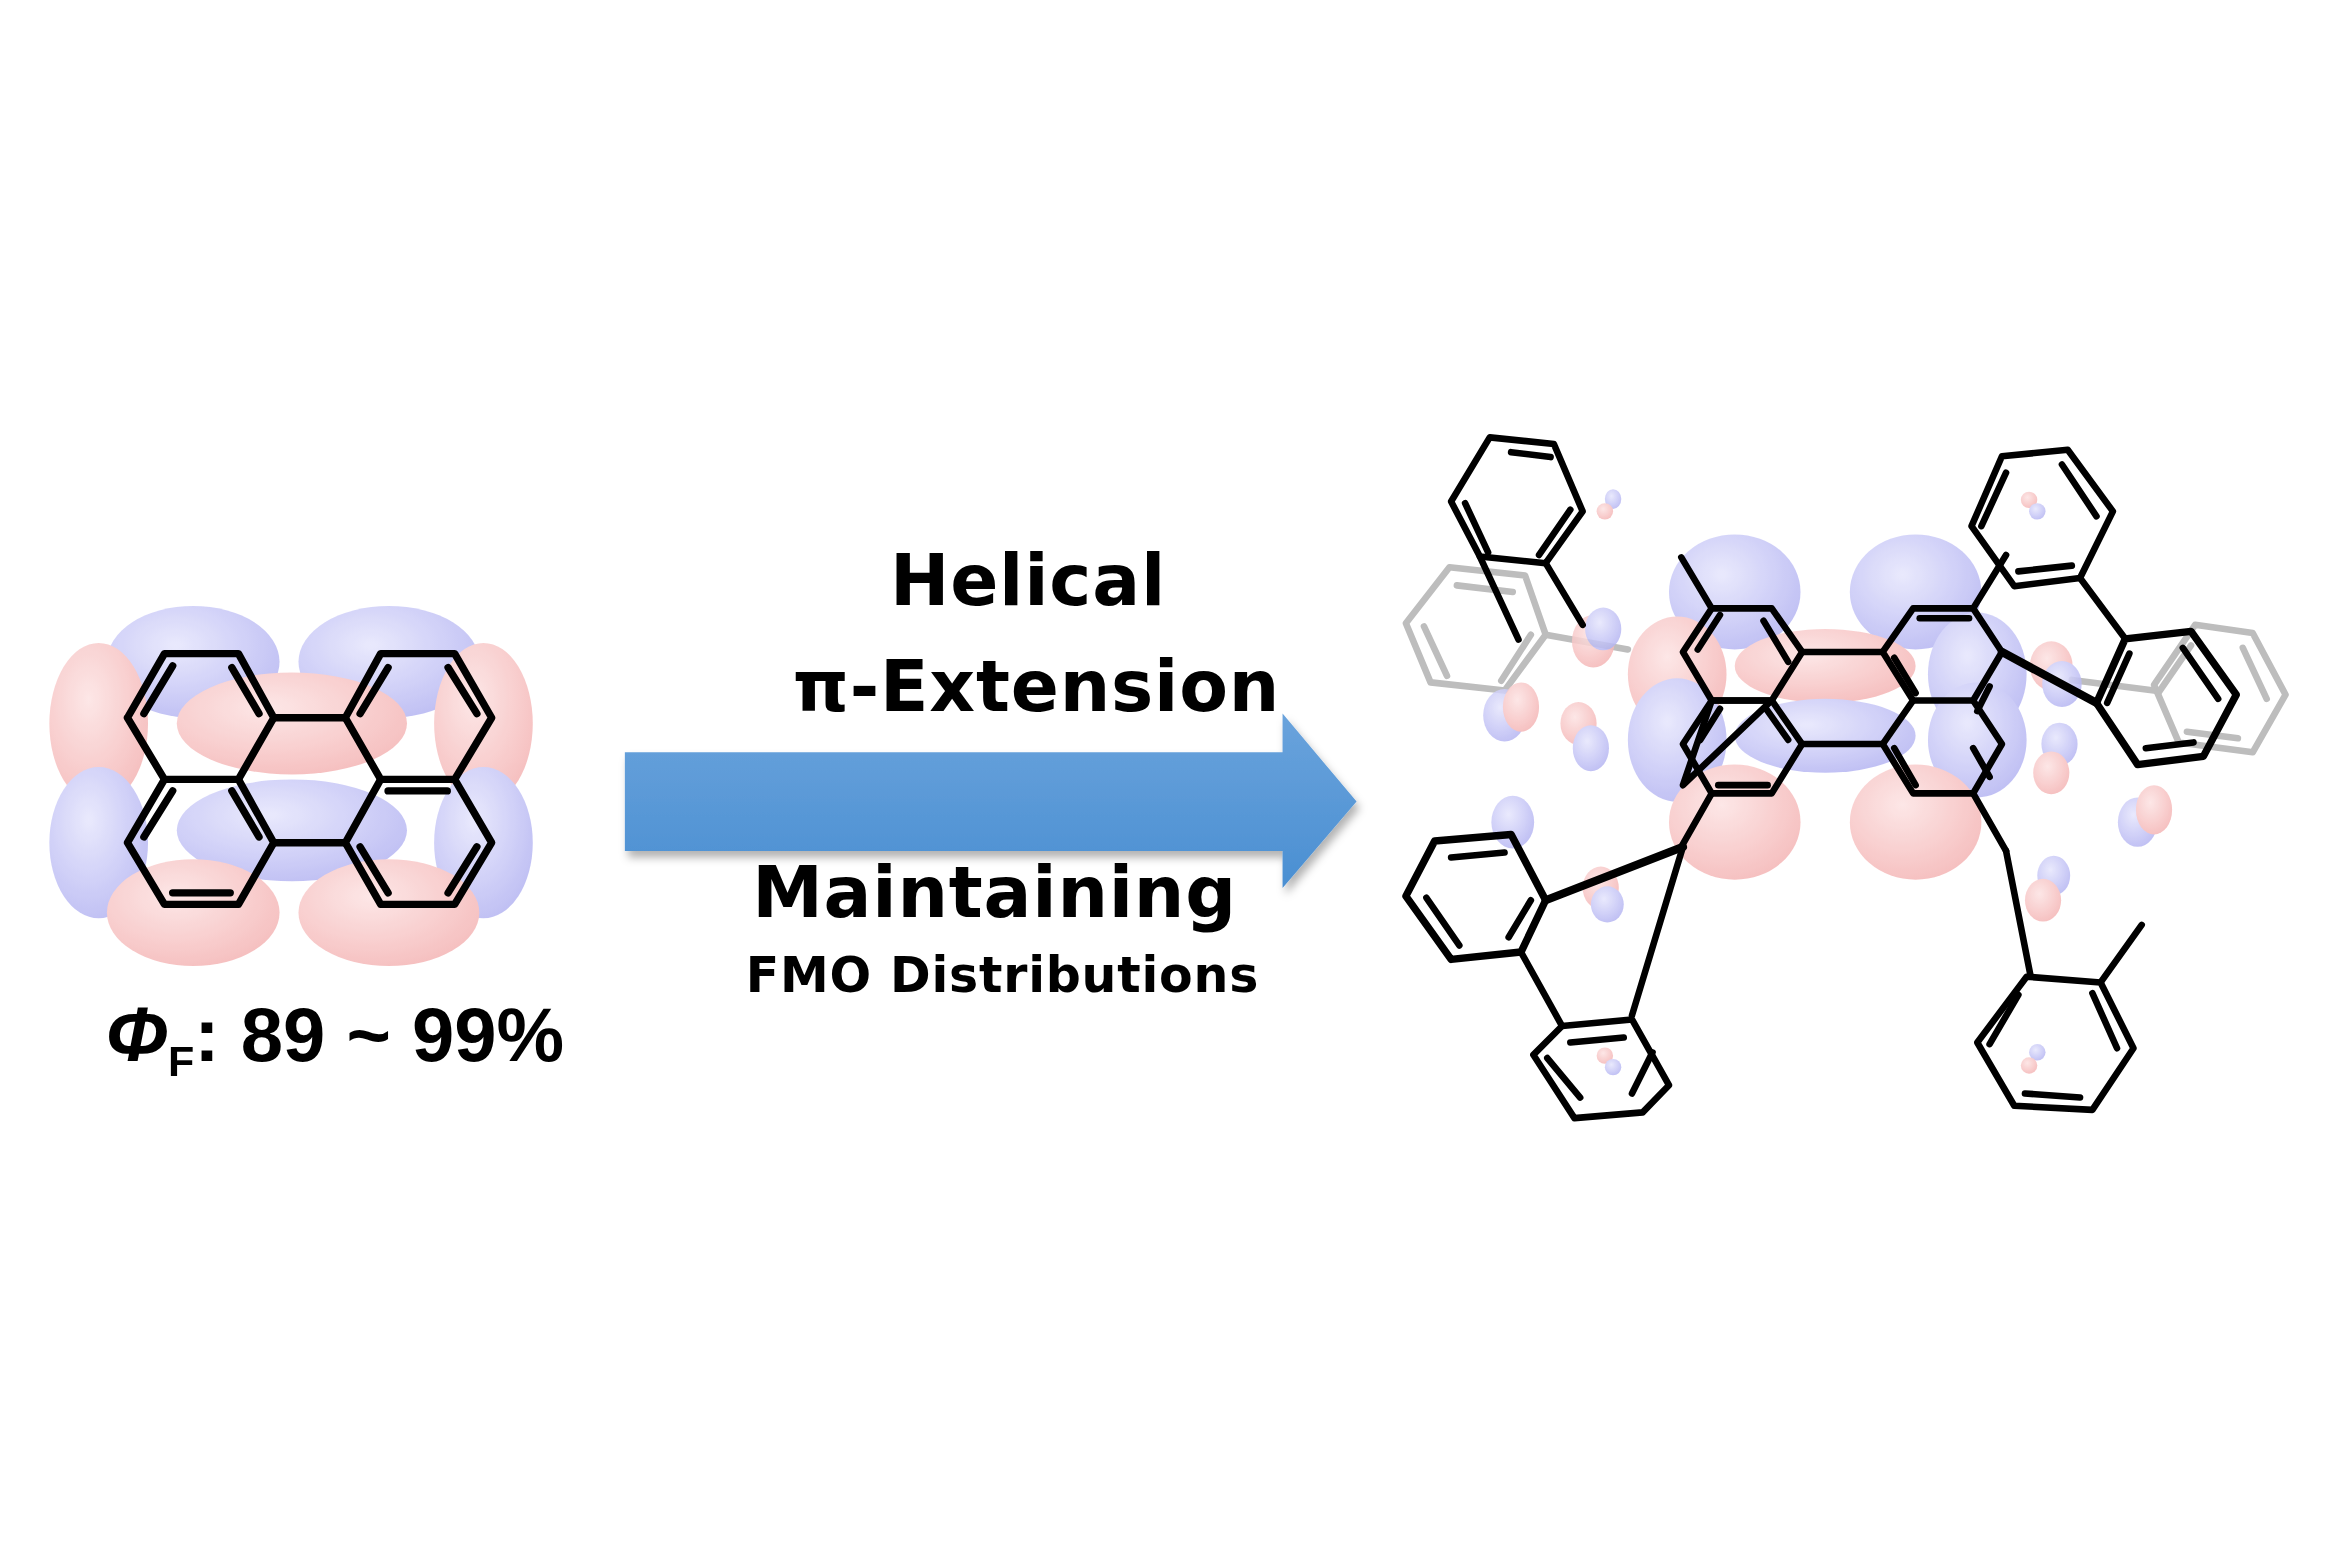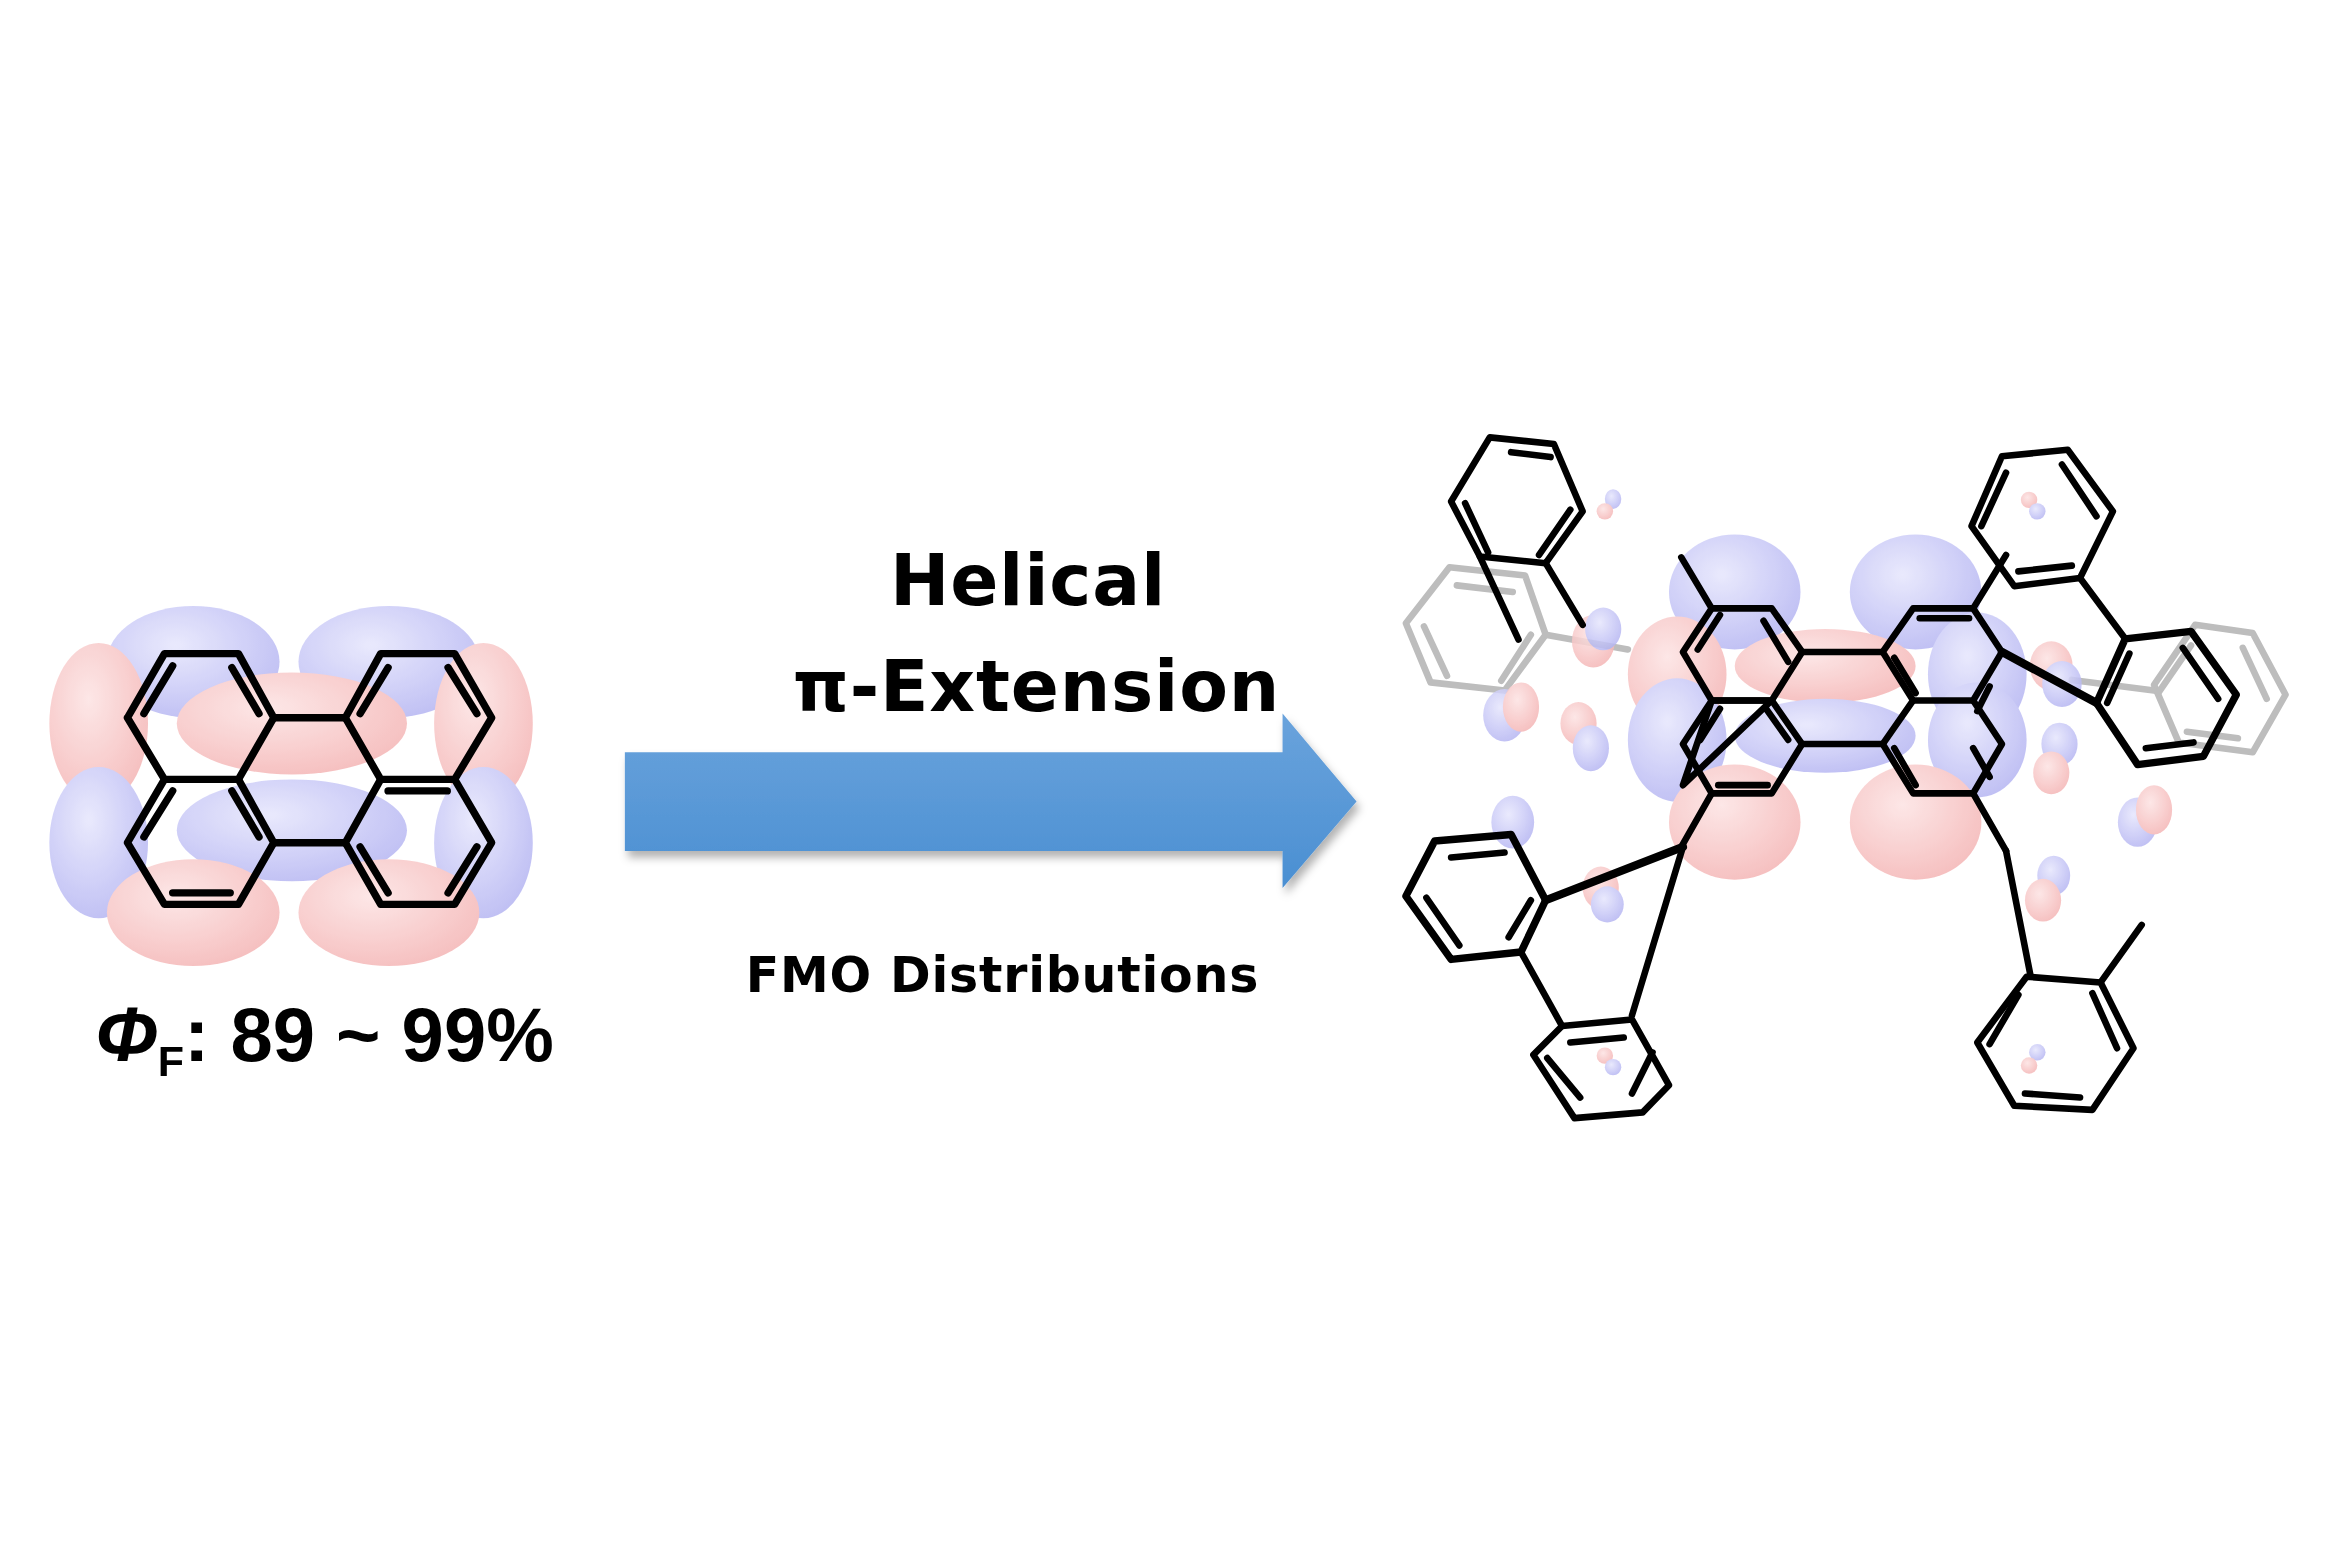--- a/index.html
+++ b/index.html
@@ -8,21 +8,21 @@
   svg.layer { position: absolute; left: 0; top: 0; width: 2330px; height: 1567px; }
   .caption {
     position: absolute; color: #000; text-align: center; white-space: nowrap;
     font-family: "DejaVu Sans", sans-serif; font-weight: bold;
   }
   .hand { font-family: "DejaVu Sans", sans-serif; font-weight: bold; letter-spacing: 0.8px; }
   #cap-helical   { left: 740px;  top: 539px;  width: 576px; font-size: 71px; }
   #cap-pi        { left: 724px;  top: 645px;  width: 625px; font-size: 71px; }
   #cap-maintain  { left: 641px;  top: 851px; width: 707px; font-size: 71px; }
   #cap-fmo       { left: 608px;  top: 947px; width: 789px; font-size: 49px; }
-  #qy { left: 78px; top: 991px; width: 493px; text-align: center;
+  #qy { left: 71px; top: 991px; width: 493px; text-align: right;
         font-family: "Liberation Sans", sans-serif; font-weight: bold; font-size: 76px; }
   #qy .phi { font-style: italic; }
   #qy sub { font-size: 43px; vertical-align: -15px; }
 </style>
 </head>
 <body>
 
 <div class="stage">
 
   <svg class="layer" viewBox="0 0 2834 1906">
@@ -208,17 +208,18 @@
       <line x1="2605" y1="1125" x2="2555" y2="1195"></line>
       <polygon points="2465,1188 2555,1195 2595,1275 2545,1350 2450,1345 2405,1268"></polygon>
       <line x1="2420" y1="1270" x2="2455" y2="1210"></line>
       <line x1="2545" y1="1208" x2="2575" y2="1275"></line>
       <line x1="2463" y1="1330" x2="2530" y2="1335"></line>
     </g>
   </svg>
 
   <div class="caption hand" id="cap-pi">π-Extension</div>
   <div class="caption hand" id="cap-helical">Helical</div>
+  <div class="caption hand" id="cap-maintain">Maintaining</div>
   <div class="caption hand" id="cap-fmo">FMO Distributions</div>
 
   <div class="caption" id="qy"><span class="phi">Φ</span><sub>F</sub><span>:</span> <span>89 ~ 99%</span></div>
 </div>
 
 
 </body></html>

